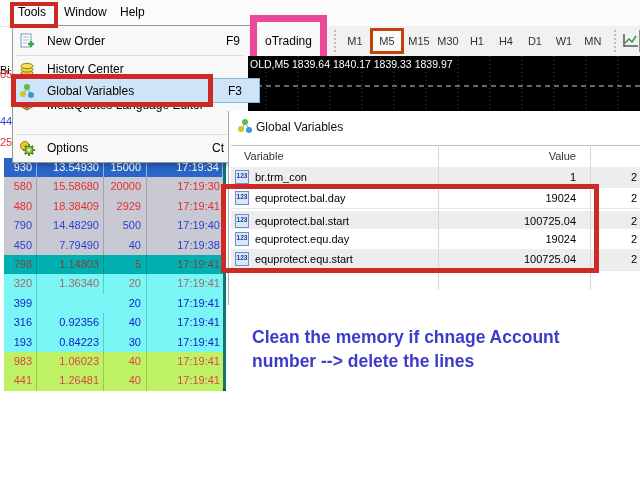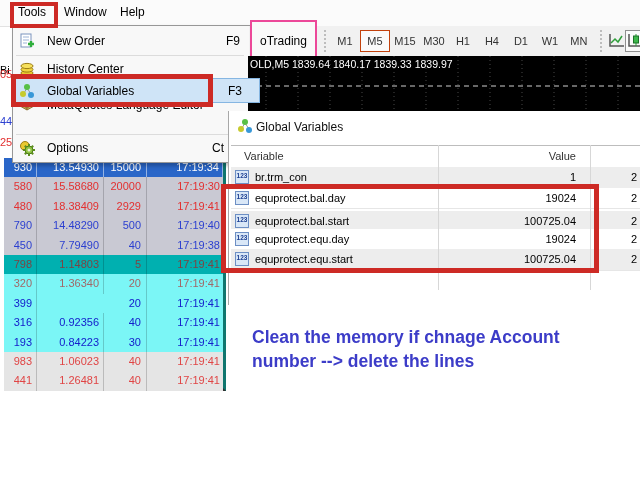--- a/index.html
+++ b/index.html
@@ -17,44 +17,44 @@
   .mwc{position:absolute;top:0;height:100%;text-align:right;box-sizing:border-box;border-right:1px solid rgba(0,0,0,0.18);}
   .c0{left:0;width:33px;padding-right:4px;}
   .c1{left:33px;width:67px;padding-right:4px;}
   .c2{left:100px;width:43px;padding-right:5px;}
   .c3{left:143px;width:76px;padding-right:3px;border-right:none;}
   .sel-blue{background:#2a66c8;color:#ffffff;}
   .sel-blue .mwc{border-right:1px solid rgba(255,255,255,0.5);}
   .gray-red{background:#c9c9d3;color:#e33030;}
   .gray-blue{background:#c9c9d3;color:#2b3fd0;}
   .teal{background:#00b0b0;color:#7c4444;}
-  .cyan-red{background:#e5e5e5;color:#e04545;}
+  .cyan-red{background:#bef264;color:#e04545;}
   .cyan-blue{background:#7bf6f6;color:#1520cc;}
   .cyan-gray{background:#7bf6f6;color:#a06868;}
   .frag{position:absolute;left:0;font-size:11px;font-weight:normal;}
 
   
   #tools-menu{left:12px;top:25px;width:236px;height:136px;background:#f8f8f8;border:1px solid #979797;
               box-shadow:3px 3px 4px rgba(0,0,0,0.25);z-index:10;}
   .mi{position:absolute;left:1px;width:232px;height:24px;line-height:24px;font-size:12px;}
   .mi-label{position:absolute;left:33px;top:0;}
   .mi-short{position:absolute;right:6px;top:0;font-size:12px;}
   .mi-icon{position:absolute;left:5px;top:4px;width:16px;height:16px;}
   .mi-sep{position:absolute;left:3px;width:228px;height:0;border-top:1px solid #dcdcdc;}
   #gv-selected{left:13px;top:78px;width:247px;height:25px;line-height:25px;font-size:12px;
                background:#cfe4f7;border:1px solid #86b6e2;box-sizing:border-box;z-index:30;}
   #gv-selected .mi-short{right:17px;}
 
   
   #toolbar{left:249px;top:26px;width:391px;height:30px;background:#f1f1f1;display:flex;align-items:center;z-index:20;}
-  #autotrading-btn{margin-left:1px;height:22px;line-height:22px;padding:8px 8px;font-size:12px;background:#f9f9f9;border:2px solid #ec4899;}
+  #autotrading-btn{margin-left:1px;height:22px;line-height:22px;padding:8px 8px;font-size:12px;background:#f9f9f9;border:7px solid #ec4899;}
   .tb-sep{width:4px;height:22px;border-left:2px dotted #bdbdbd;margin:0 5px 0 7px;}
   #timeframes{display:flex;align-items:center;gap:1px;}
   .tf{min-width:22px;height:20px;line-height:20px;padding:0 3px;text-align:center;font-size:11px;color:#333;}
-  .tf-sel{background:#fafafa;border:1px solid #c2410c;height:20px;line-height:20px;}
+  .tf-sel{background:#fafafa;border:3px solid #c2410c;height:20px;line-height:20px;}
   .tb-iconbtn{width:26px;height:22px;display:flex;align-items:center;justify-content:center;}
   .tb-iconbtn.pressed{background:#fafafa;border:1px solid #8f8f8f;box-sizing:border-box;}
 
   
   #chart{left:248px;top:56px;width:392px;height:55px;background:#000;z-index:20;}
 
   
   #gv-window{left:228px;top:111px;width:412px;height:194px;background:#fff;border-left:1px solid #a8a8a8;box-sizing:border-box;z-index:20;}
   #gv-title{position:absolute;left:27px;top:9px;font-size:12px;color:#111;}
   #gv-title-icon{position:absolute;left:8px;top:7px;width:16px;height:16px;}

